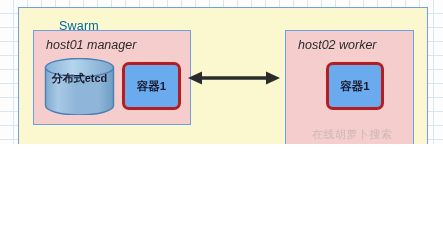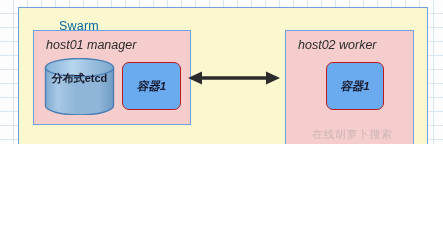--- a/index.html
+++ b/index.html
@@ -90,29 +90,28 @@
     font-weight: 600;
     pointer-events: none;
   }
   #etcd-text span { display: block; }
 
   
   .container-box {
     position: absolute;
     box-sizing: border-box;
     background: #6aabf0;
-    border: 1px solid #b91c1c;
+    border: 3px solid #b91c1c;
     border-radius: 7px;
     display: flex;
     align-items: center;
     justify-content: center;
     font-size: 11.5px;
     font-weight: 600;
     color: #1a1a2e;
-    font-style: italic;
   }
   #container-box-1 { left: 88px; top: 31px; width: 59px; height: 48px; }
   #container-box-2 { left: 40px; top: 31px; width: 58px; height: 48px; }
 
   
   #connector-arrow {
     position: absolute;
     left: 188px;
     top: 68px;
     width: 92px;

